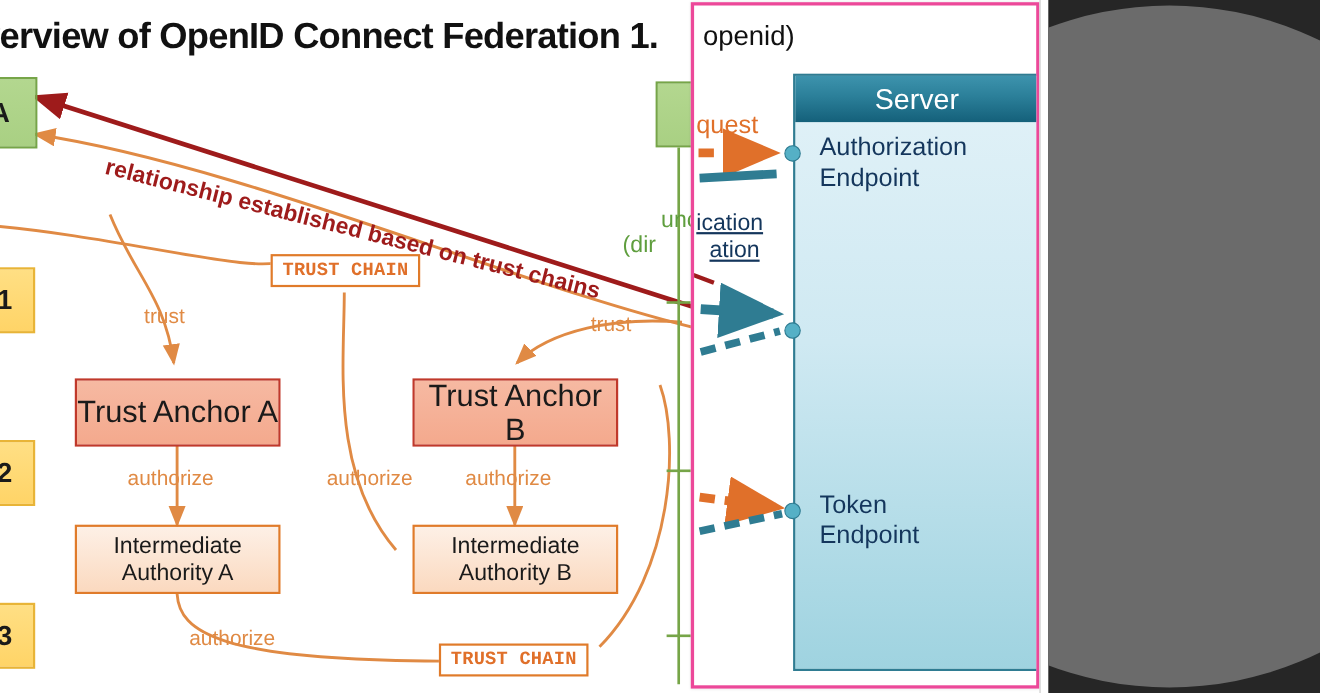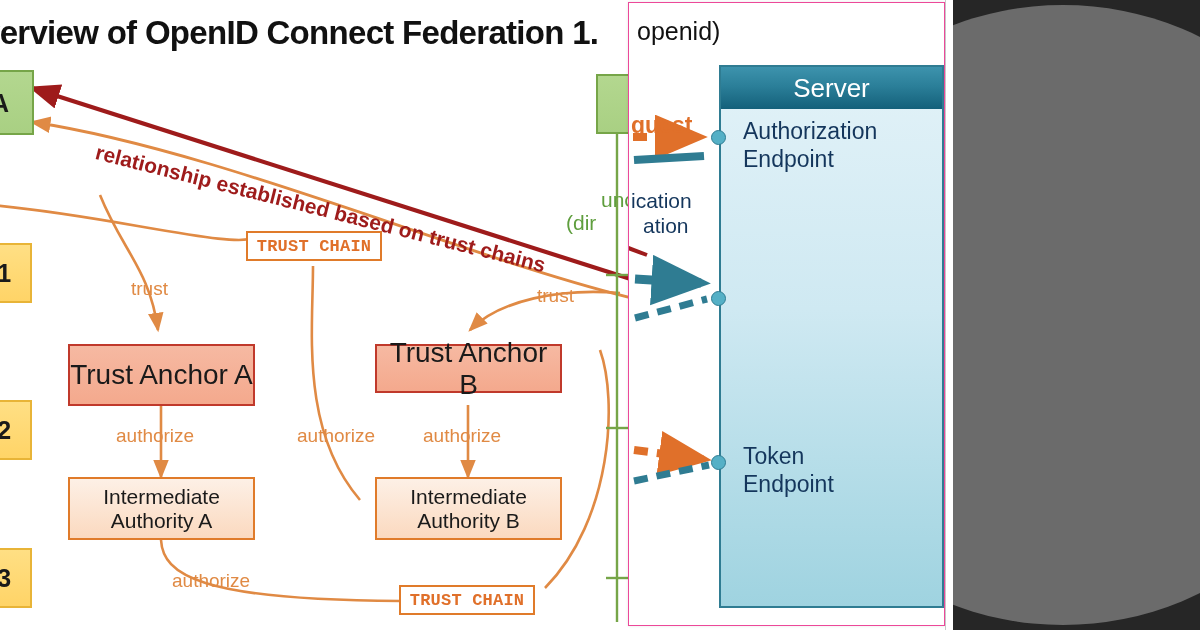--- a/index.html
+++ b/index.html
@@ -129,21 +129,21 @@
     overflow: visible;
     pointer-events: none;
   }
 
   
   #overlay {
     position: absolute;
     left: 628px; top: 2px;
     width: 317px; height: 624px;
     background: #ffffff;
-    border: 1px solid #ec4899;
+    border: 3px solid #ec4899;
     overflow: hidden;
     box-shadow: 0 0 3px rgba(0,0,0,0.10);
   }
   #overlay-caption {
     position: absolute;
     left: 8px; top: 14px;
     font-size: 25px;
     color: #111111;
     white-space: nowrap;
   }
@@ -181,20 +181,21 @@
     position: absolute;
     color: #5f9e3e;
     font-size: 21px;
     white-space: nowrap;
   }
   .overlay-text-navy {
     position: absolute;
     color: #14365c;
     font-size: 21px;
     white-space: nowrap;
+    text-decoration: underline;
   }
   .overlay-text-orange {
     position: absolute;
     color: #e0702a;
     font-size: 23px;
     white-space: nowrap;
   }
   svg.olayer {
     position: absolute;
     left: 0; top: 0;
@@ -260,21 +261,21 @@
     <div class="chain-label" style="left:399px; top:585px; width:136px; height:30px;">TRUST CHAIN</div>
 
     <div class="edge-label" style="left:131px; top:278px;">trust</div>
     <div class="edge-label" style="left:537px; top:285px;">trust</div>
     <div class="edge-label" style="left:116px; top:425px;">authorize</div>
     <div class="edge-label" style="left:297px; top:425px;">authorize</div>
     <div class="edge-label" style="left:423px; top:425px;">authorize</div>
     <div class="edge-label" style="left:172px; top:570px;">authorize</div>
 
     <div class="box box-anchor" style="left:68px; top:344px; width:187px; height:62px;">Trust Anchor A</div>
-    <div class="box box-anchor" style="left:375px; top:344px; width:187px; height:49px;">Trust Anchor B</div>
+    <div class="box box-anchor" style="left:375px; top:344px; width:187px; height:62px;">Trust Anchor B</div>
 
     <div class="box box-intermediate" style="left:68px; top:477px; width:187px; height:63px; flex-direction:column;">
       <span>Intermediate</span>
       <span>Authority A</span>
     </div>
     <div class="box box-intermediate" style="left:375px; top:477px; width:187px; height:63px; flex-direction:column;">
       <span>Intermediate</span>
       <span>Authority B</span>
     </div>
 
@@ -313,21 +314,21 @@
 
       <line x1="6" y1="276" x2="72" y2="280" stroke="#2f7c92" stroke-width="9" marker-end="url(#oar-teal)"></line>
 
       <line x1="6" y1="315" x2="78" y2="296" stroke="#2f7c92" stroke-width="7" stroke-dasharray="14 9"></line>
 
       <line x1="5" y1="447" x2="74" y2="456" stroke="#e0702a" stroke-width="8" stroke-dasharray="14 9" marker-end="url(#oar-orange)"></line>
 
       <line x1="5" y1="478" x2="80" y2="462" stroke="#2f7c92" stroke-width="7" stroke-dasharray="14 9"></line>
     </svg>
 
-    <div class="overlay-text-orange" style="left:2px; top:109px;font-weight:bold;">quest</div>
+    <div class="overlay-text-orange" style="left:2px; top:95px;">quest</div>
     <div class="overlay-text-navy" style="left:2px; top:186px;">ication</div>
     <div class="overlay-text-navy" style="left:2px; top:211px;margin-left:12px;">ation</div>
 
     <div id="server-box">
       <div id="server-header">Server</div>
 
       <div class="endpoint-label" style="top:50px;">
         <div>Authorization</div>
         <div>Endpoint</div>
       </div>

